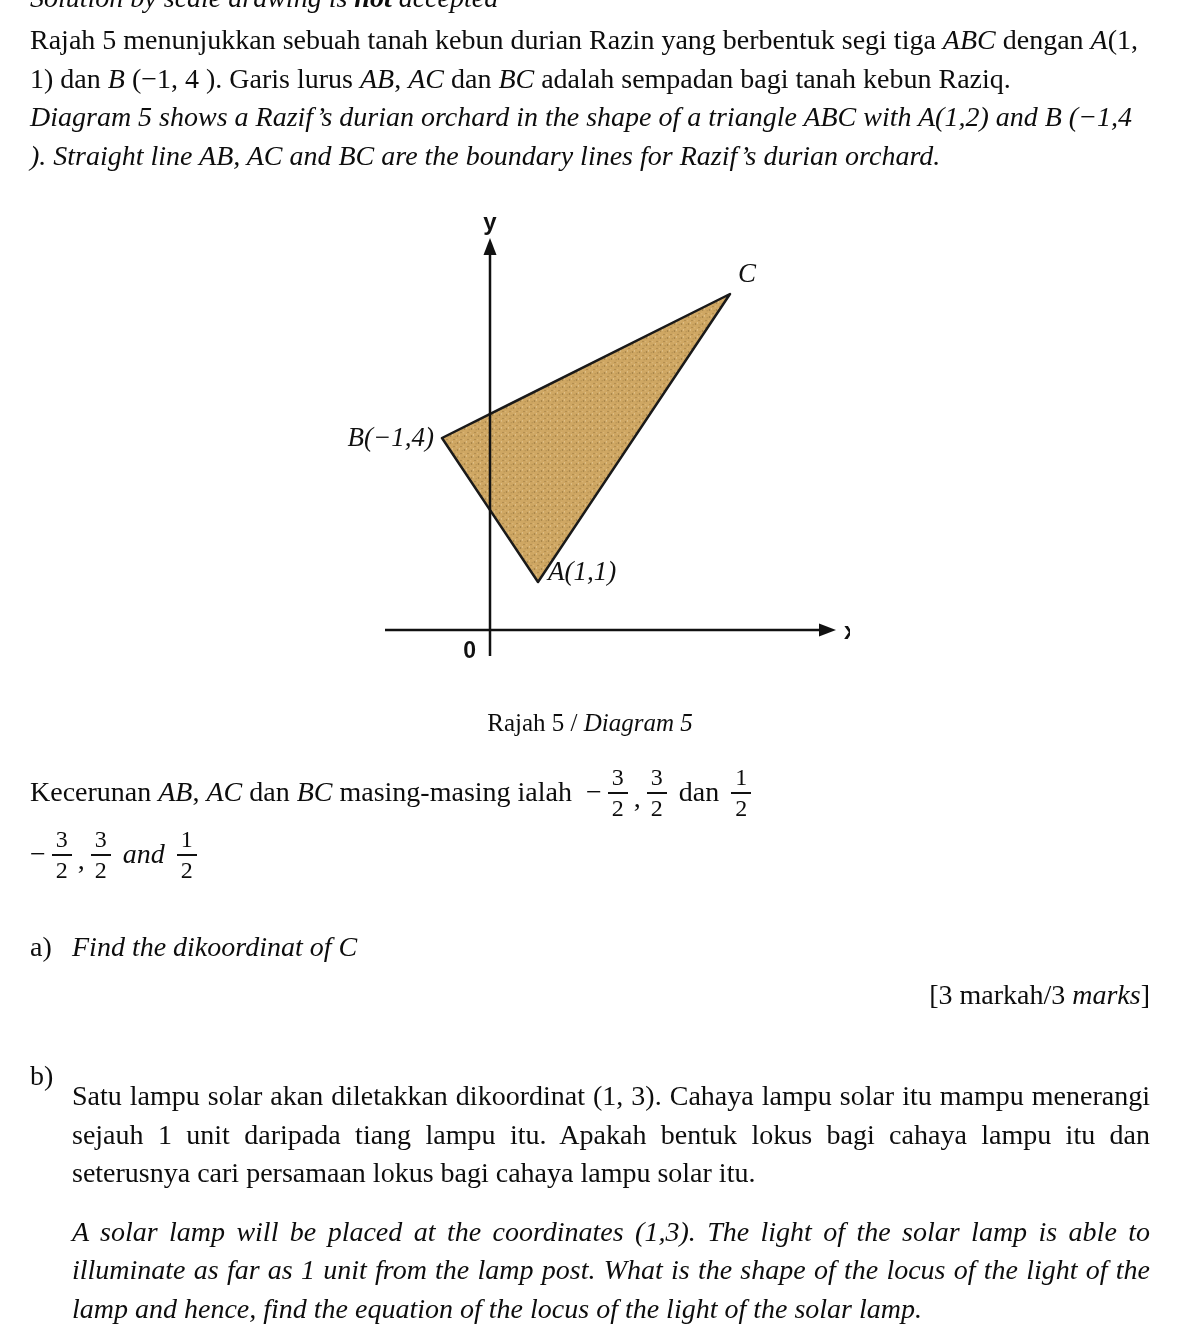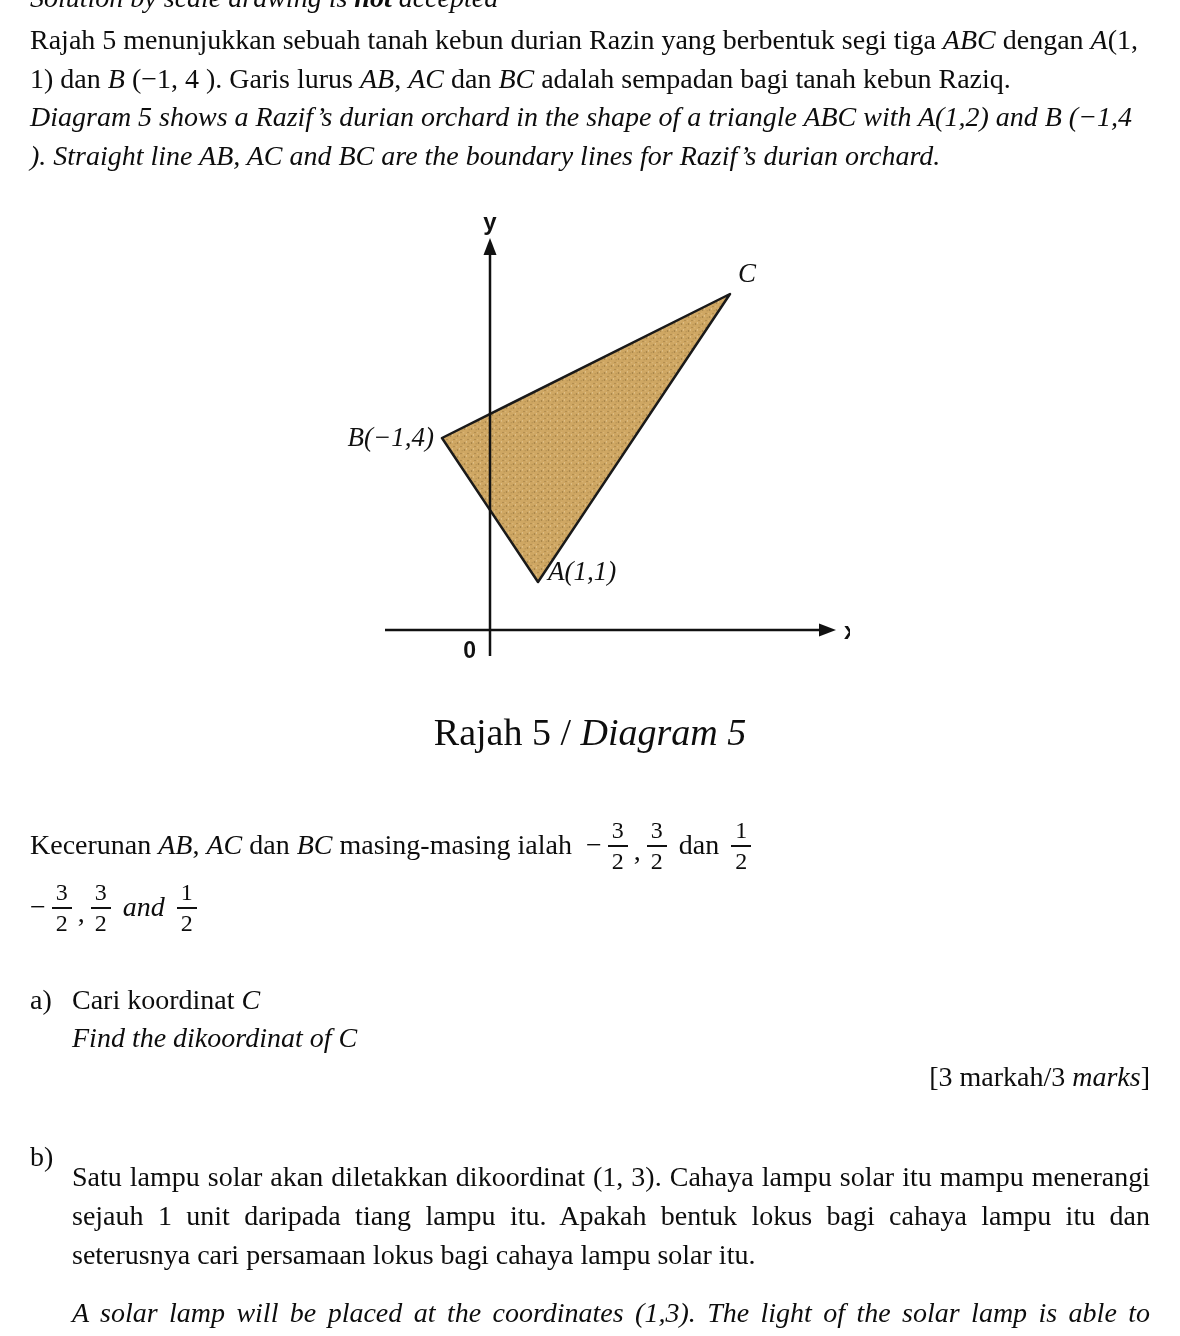--- a/index.html
+++ b/index.html
@@ -17,41 +17,41 @@
   .clip-top { height:15px; overflow:hidden; position:relative; }
   .clip-top .inner {
     position:absolute; bottom:0; left:0;
     font-style:italic; font-size:28px; line-height:1.2; white-space:nowrap;
   }
 
   .para { margin:0; }
   .intro { margin-top:6px; }
 
   .diagram-wrap { text-align:center; margin-top:34px; }
-  .caption { text-align:center; font-size:38px; margin-top:16px; }
+  .caption { text-align:center; font-size:25px; margin-top:16px; }
 
-  .gradient-block { margin-top:56px; }
+  .gradient-block { margin-top:21px; }
   .gradient-line { display:flex; align-items:center; flex-wrap:wrap; min-height:62px; }
   .gradient-line .lead { margin-right:14px; }
   .sign { font-size:28px; margin-right:2px; }
   .frac {
     display:inline-flex; flex-direction:column; align-items:center;
     font-size:24px; line-height:1.1; margin:0 4px; font-style:normal;
   }
   .frac .num { border-bottom:2px solid #111; padding:0 4px 1px; }
   .frac .den { padding-top:1px; }
   .comma { margin:0 2px; align-self:flex-end; padding-bottom:6px; }
   .conj { margin:0 8px; }
   .italic { font-style:italic;font-family:Liberation Serif, serif; }
 
   .part { display:flex; margin-top:42px; }
   .part-label { width:42px; flex:none; }
   .part-content { flex:1; }
   .justify { text-align:justify;margin-top:20px; }
-  .marks { text-align:right; margin-top:0; }
+  .marks { text-align:right; margin-top:10px; }
 
   svg text { user-select:none; }
 </style>
 </head>
 <body>
 
 <div class="page">
 
   <div class="clip-top">
     <div class="inner"><span style="font-style: italic;">Solution by scale drawing is </span><span style="font-style: italic; font-weight: bold;">not</span><span style="font-style: italic;"> accepted</span></div>
@@ -128,21 +128,20 @@
       <span class="frac">
         <span class="num">1</span>
         <span class="den">2</span>
       </span>
     </div>
   </div>
 
   <div class="part">
     <div class="part-label">a)</div>
     <div class="part-content">
-      <p class="para"><span>Cari koordinat </span><span style="font-style: italic;">C</span></p>
       <p class="para"><span style="font-style: italic;">Find the dikoordinat of C</span></p>
     </div>
   </div>
   <div class="marks"><span>[3 markah/3 </span><span style="font-style: italic;">marks</span><span>]</span></div>
 
   <div class="part">
     <div class="part-label">b)</div>
     <div class="part-content">
       <p class="para justify"><span>Satu lampu solar akan diletakkan dikoordinat (1, 3). Cahaya lampu solar itu mampu menerangi sejauh 1 unit daripada tiang lampu itu. Apakah bentuk lokus bagi cahaya lampu itu dan seterusnya cari persamaan lokus bagi cahaya lampu solar itu.</span></p>
       <p class="para justify"><span style="font-style: italic;">A solar lamp will be placed at the coordinates (1,3). The light of the solar lamp is able to illuminate as far as 1 unit from the lamp post. What is the shape of the locus of the light of the lamp and hence, find the equation of the locus of the light of the solar lamp.</span></p>

